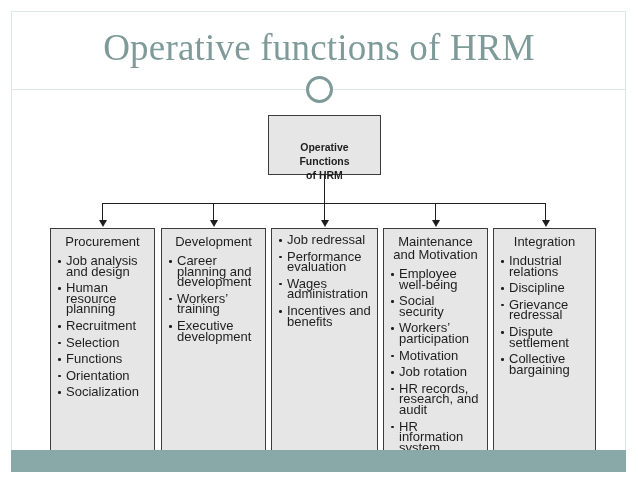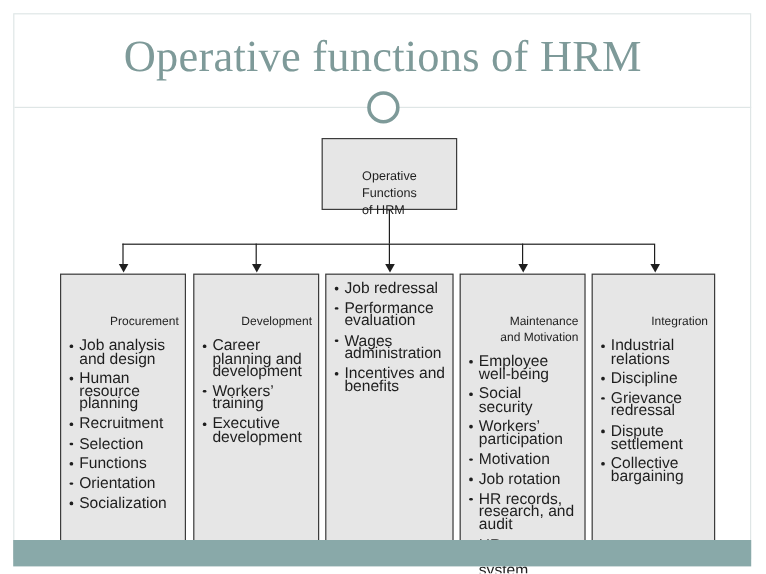--- a/index.html
+++ b/index.html
@@ -75,21 +75,22 @@
     border: 1.5px solid #3c3c3c;
     box-sizing: border-box;
     display: flex;
     align-items: center;
     justify-content: center;
   }
   #root-box .root-text {
     font-size: 10.5px;
     line-height: 14px;
     color: #1e1e1e;
-    font-weight: 400;
+    text-align: center;
+    font-weight: 700;
     margin-top: 31px;
   }
 
   
   .conn {
     position: absolute;
     background: #1e1e1e;
   }
   .v-line { width: 1px; }
   .h-line { height: 1px; }
@@ -106,26 +107,25 @@
   .col-box {
     position: absolute;
     top: 228px;
     height: 224px;
     background: #e6e6e6;
     border: 1.5px solid #3c3c3c;
     box-sizing: border-box;
     padding: 6px 5px 4px 5px;
   }
   .col-title {
-    font-size: 10px;
+    font-size: 13px;
     line-height: 13px;
     color: #1e1e1e;
-    text-align: right;
+    text-align: center;
     margin-bottom: 8px;
-    margin-top: 27px;
   }
   .col-list {
     margin: 0;
     padding: 0;
     list-style: none;
   }
   .col-list li {
     position: relative;
     font-size: 13px;
     line-height: 10.6px;

